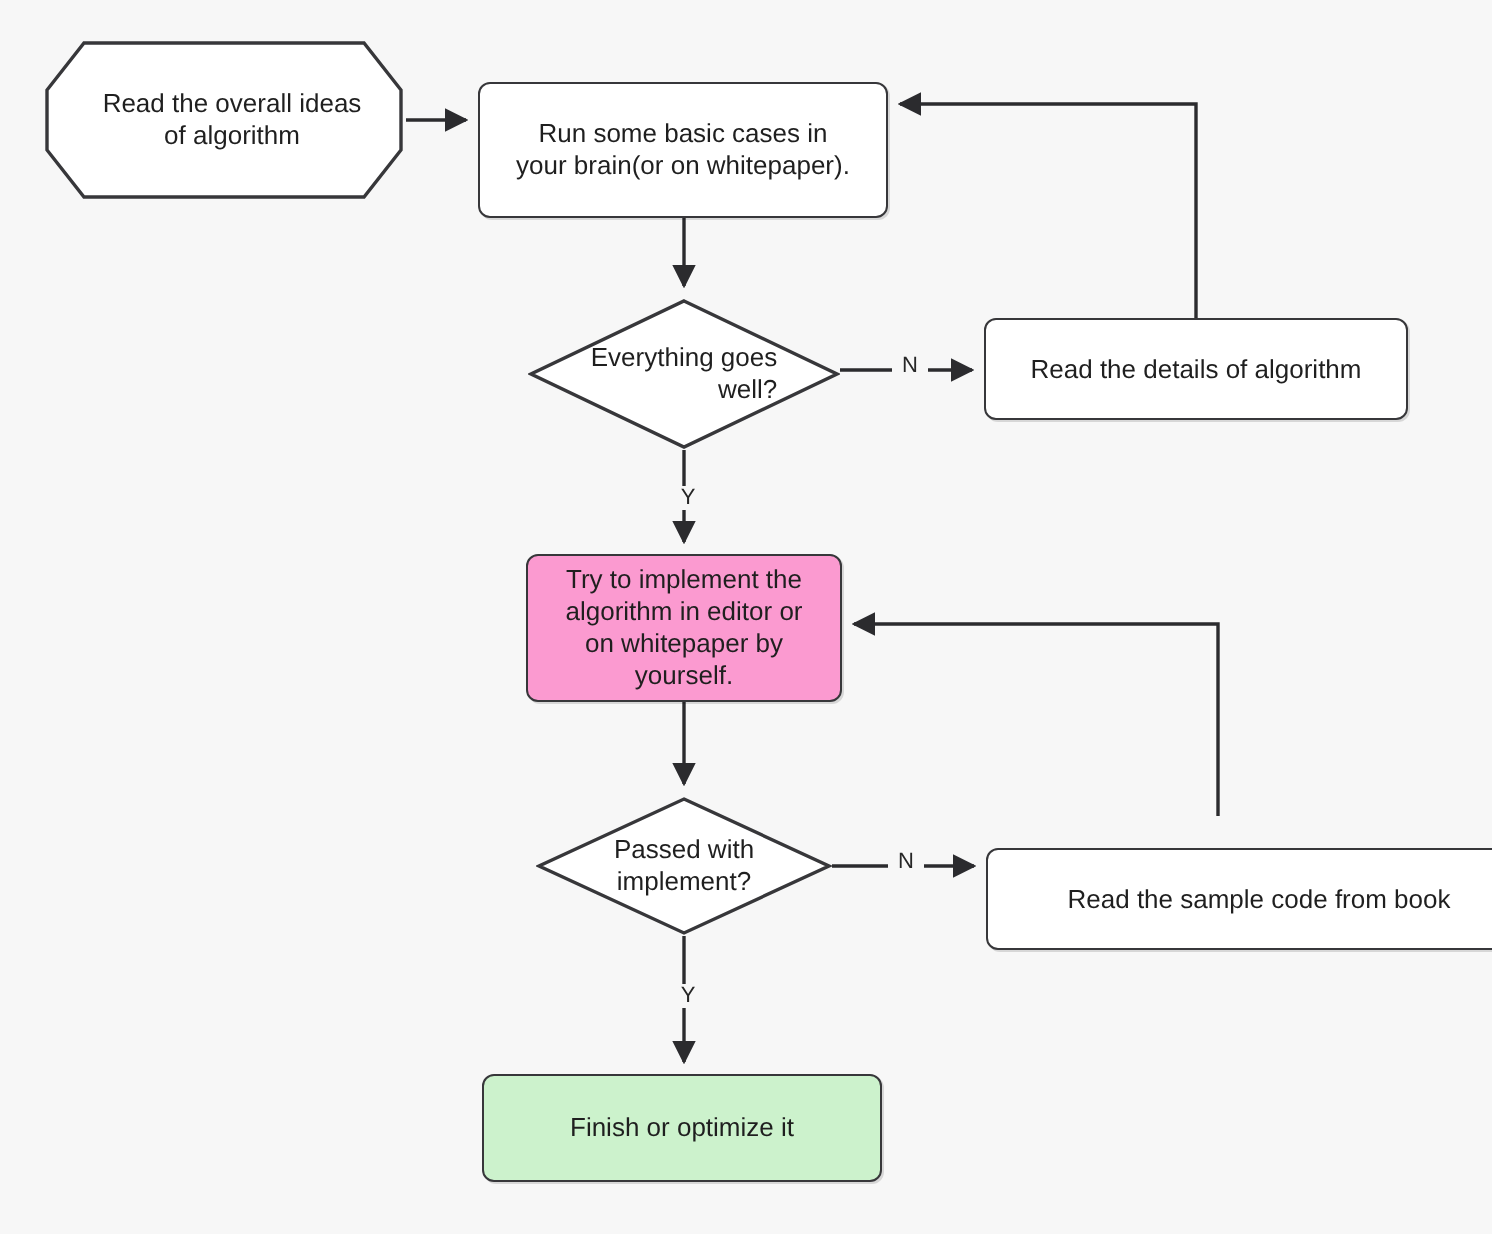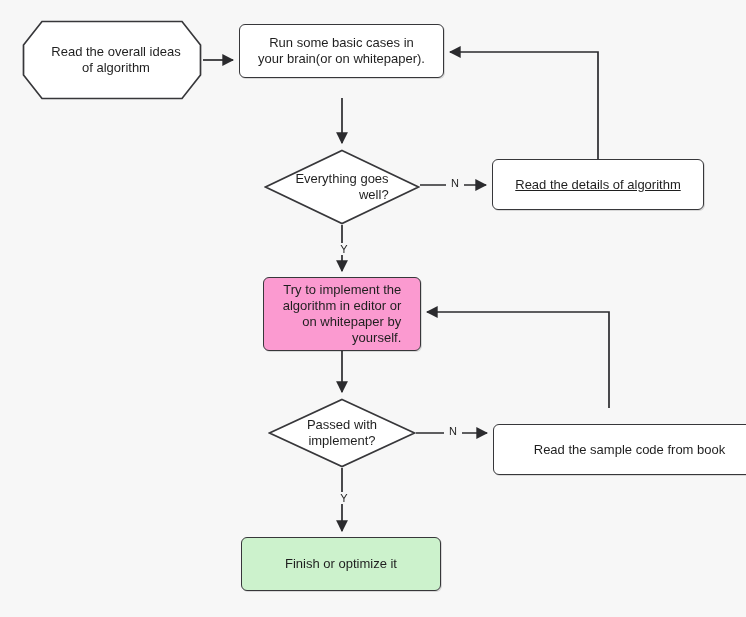--- a/index.html
+++ b/index.html
@@ -37,21 +37,21 @@
     font-size: 13px;
     line-height: 16px;
     z-index: 2;
   }
   .node-rect {
     border: 1.6px solid #37373a;
     border-radius: 6px;
     background: #ffffff;
     box-shadow: 1px 1px 0 rgba(0,0,0,0.13);
   }
-  .node-rect.fill-pink { background: #fb9ad0; text-align: right; }
+  .node-rect.fill-pink { background: #fb9ad0; }
   .node-rect.fill-green { background: #ccf2cc; text-align: right; }
   .node-label {
     padding: 0 8px;
     white-space: pre-line;
     pointer-events: none;
   }
   .node-oct {
     background: transparent;
     border: none;
     box-shadow: none;
@@ -125,34 +125,34 @@
   </svg>
 
   <div class="node node-oct" style="left:22px; top:20px; width:188px; height:80px;">
     <svg class="oct-svg" width="180" height="80" viewBox="0 0 180 80" xmlns="http://www.w3.org/2000/svg">
       <polygon points="20,1.5 160,1.5 178.5,25 178.5,55 160,78.5 20,78.5 1.5,55 1.5,25" fill="#ffffff" stroke="#37373a" stroke-width="1.7"></polygon>
     </svg>
     <span class="node-label">Read the overall ideas
 of algorithm</span>
   </div>
 
-  <div class="node node-rect" style="left:239px; top:24px; width:205px; height:54px;">
+  <div class="node node-rect" style="left:239px; top:41px; width:205px; height:68px;">
     <span class="node-label">Run some basic cases in
 your brain(or on whitepaper).</span>
   </div>
 
   <div class="node node-diamond" style="left:264px; top:149px; width:156px; height:76px;text-align:right;">
     <svg class="dia-svg" width="156" height="76" viewBox="0 0 156 76" xmlns="http://www.w3.org/2000/svg">
       <polygon points="78,1.5 154.5,38 78,74.5 1.5,38" fill="#ffffff" stroke="#37373a" stroke-width="1.7"></polygon>
     </svg>
     <span class="node-label">Everything goes
 well?</span>
   </div>
 
-  <div class="node node-rect" style="left:492px; top:159px; width:212px; height:51px;text-decoration:underline;">
+  <div class="node node-rect" style="left:492px; top:159px; width:212px; height:51px;">
     <span class="node-label">Read the details of algorithm</span>
   </div>
 
   <div class="node node-rect fill-pink" style="left:263px; top:277px; width:158px; height:74px;">
     <span class="node-label">Try to implement the
 algorithm in editor or
 on whitepaper by
 yourself.</span>
   </div>
 

